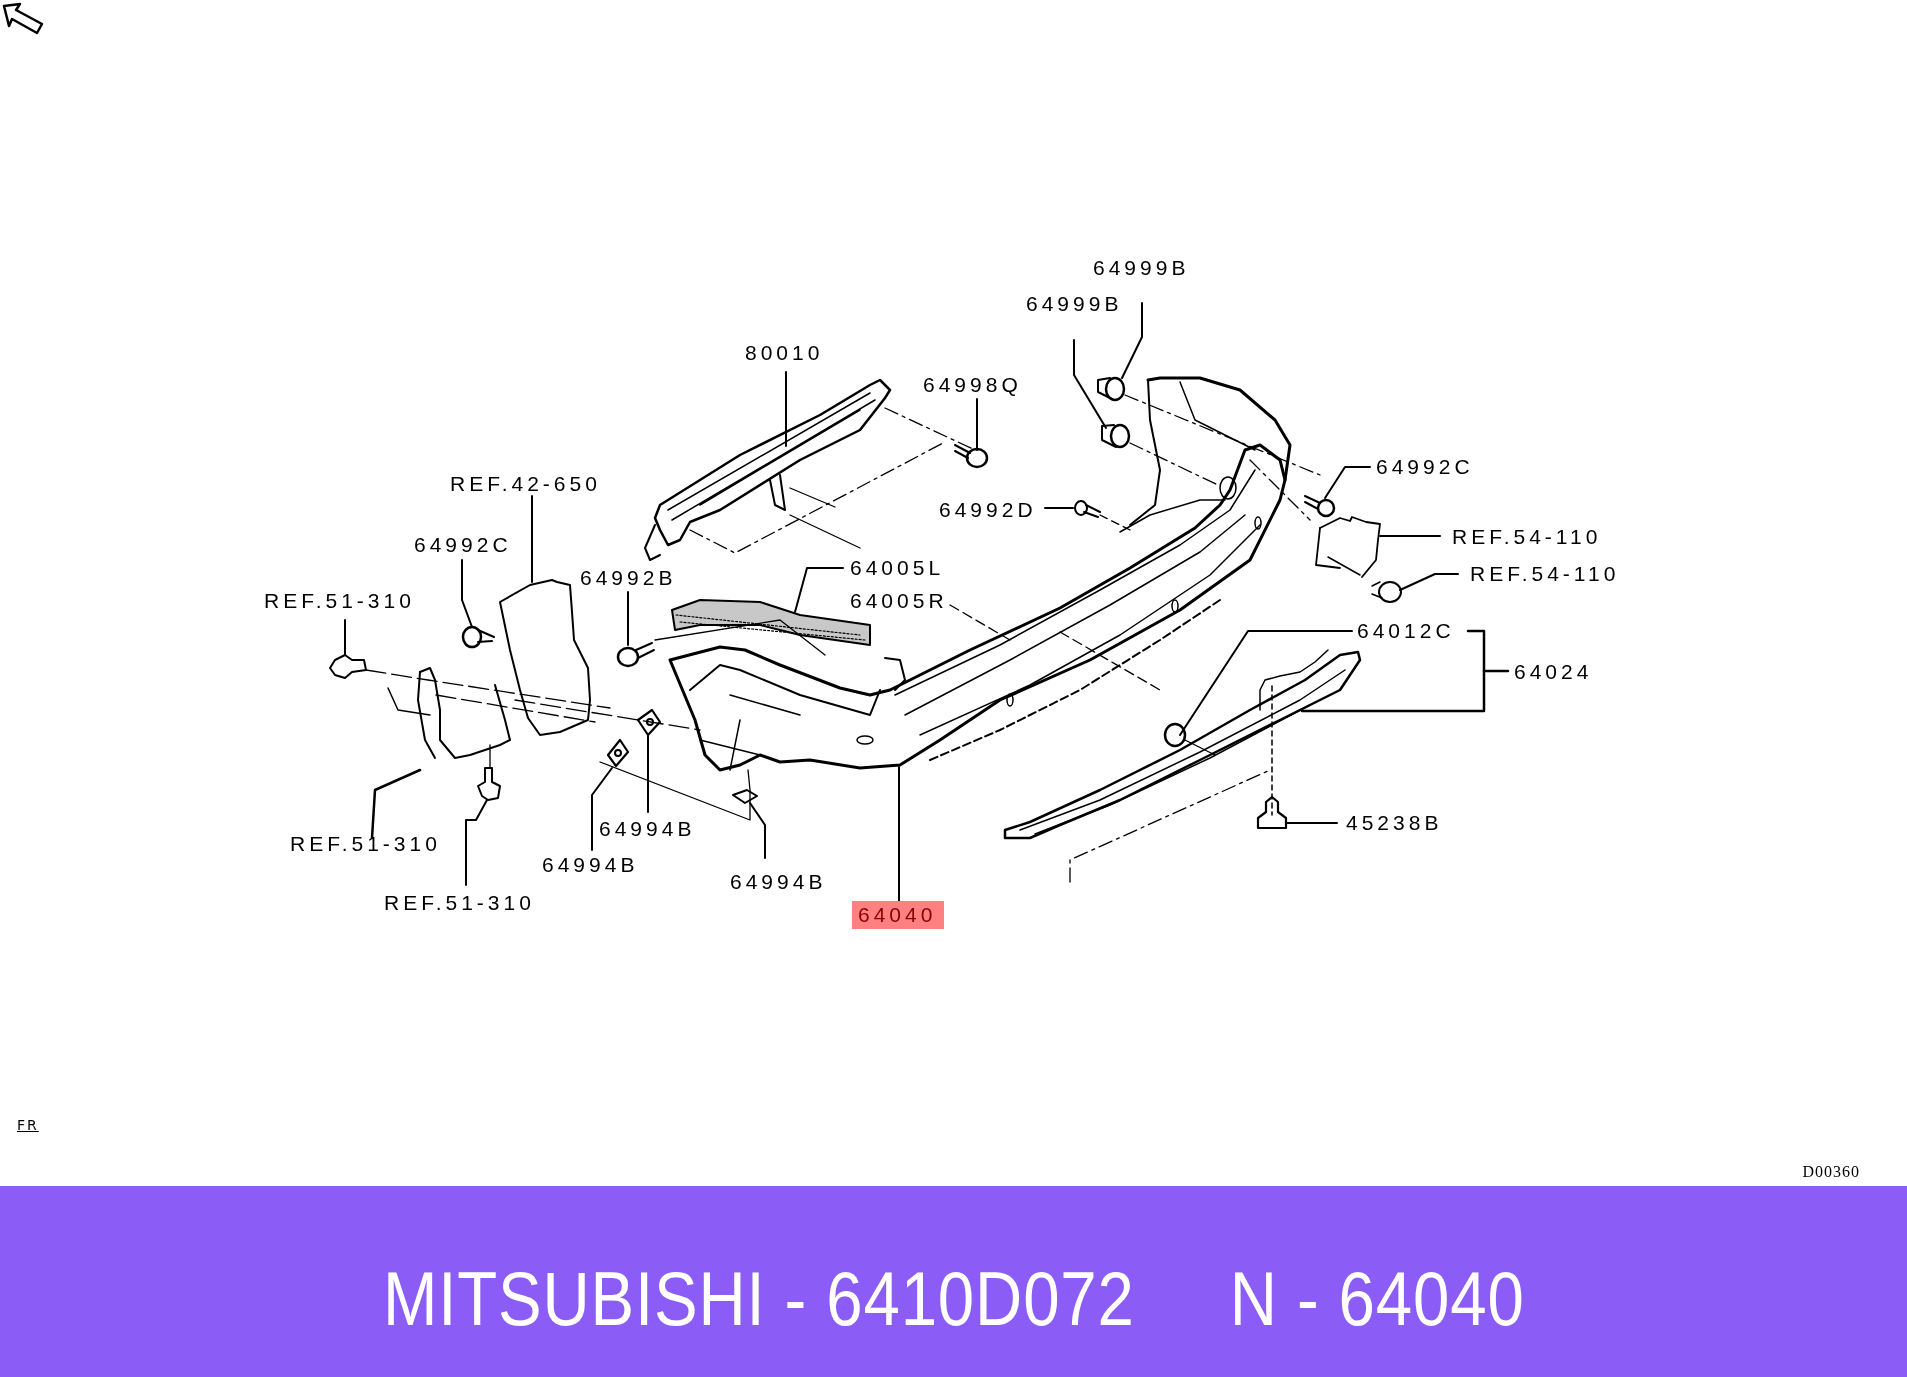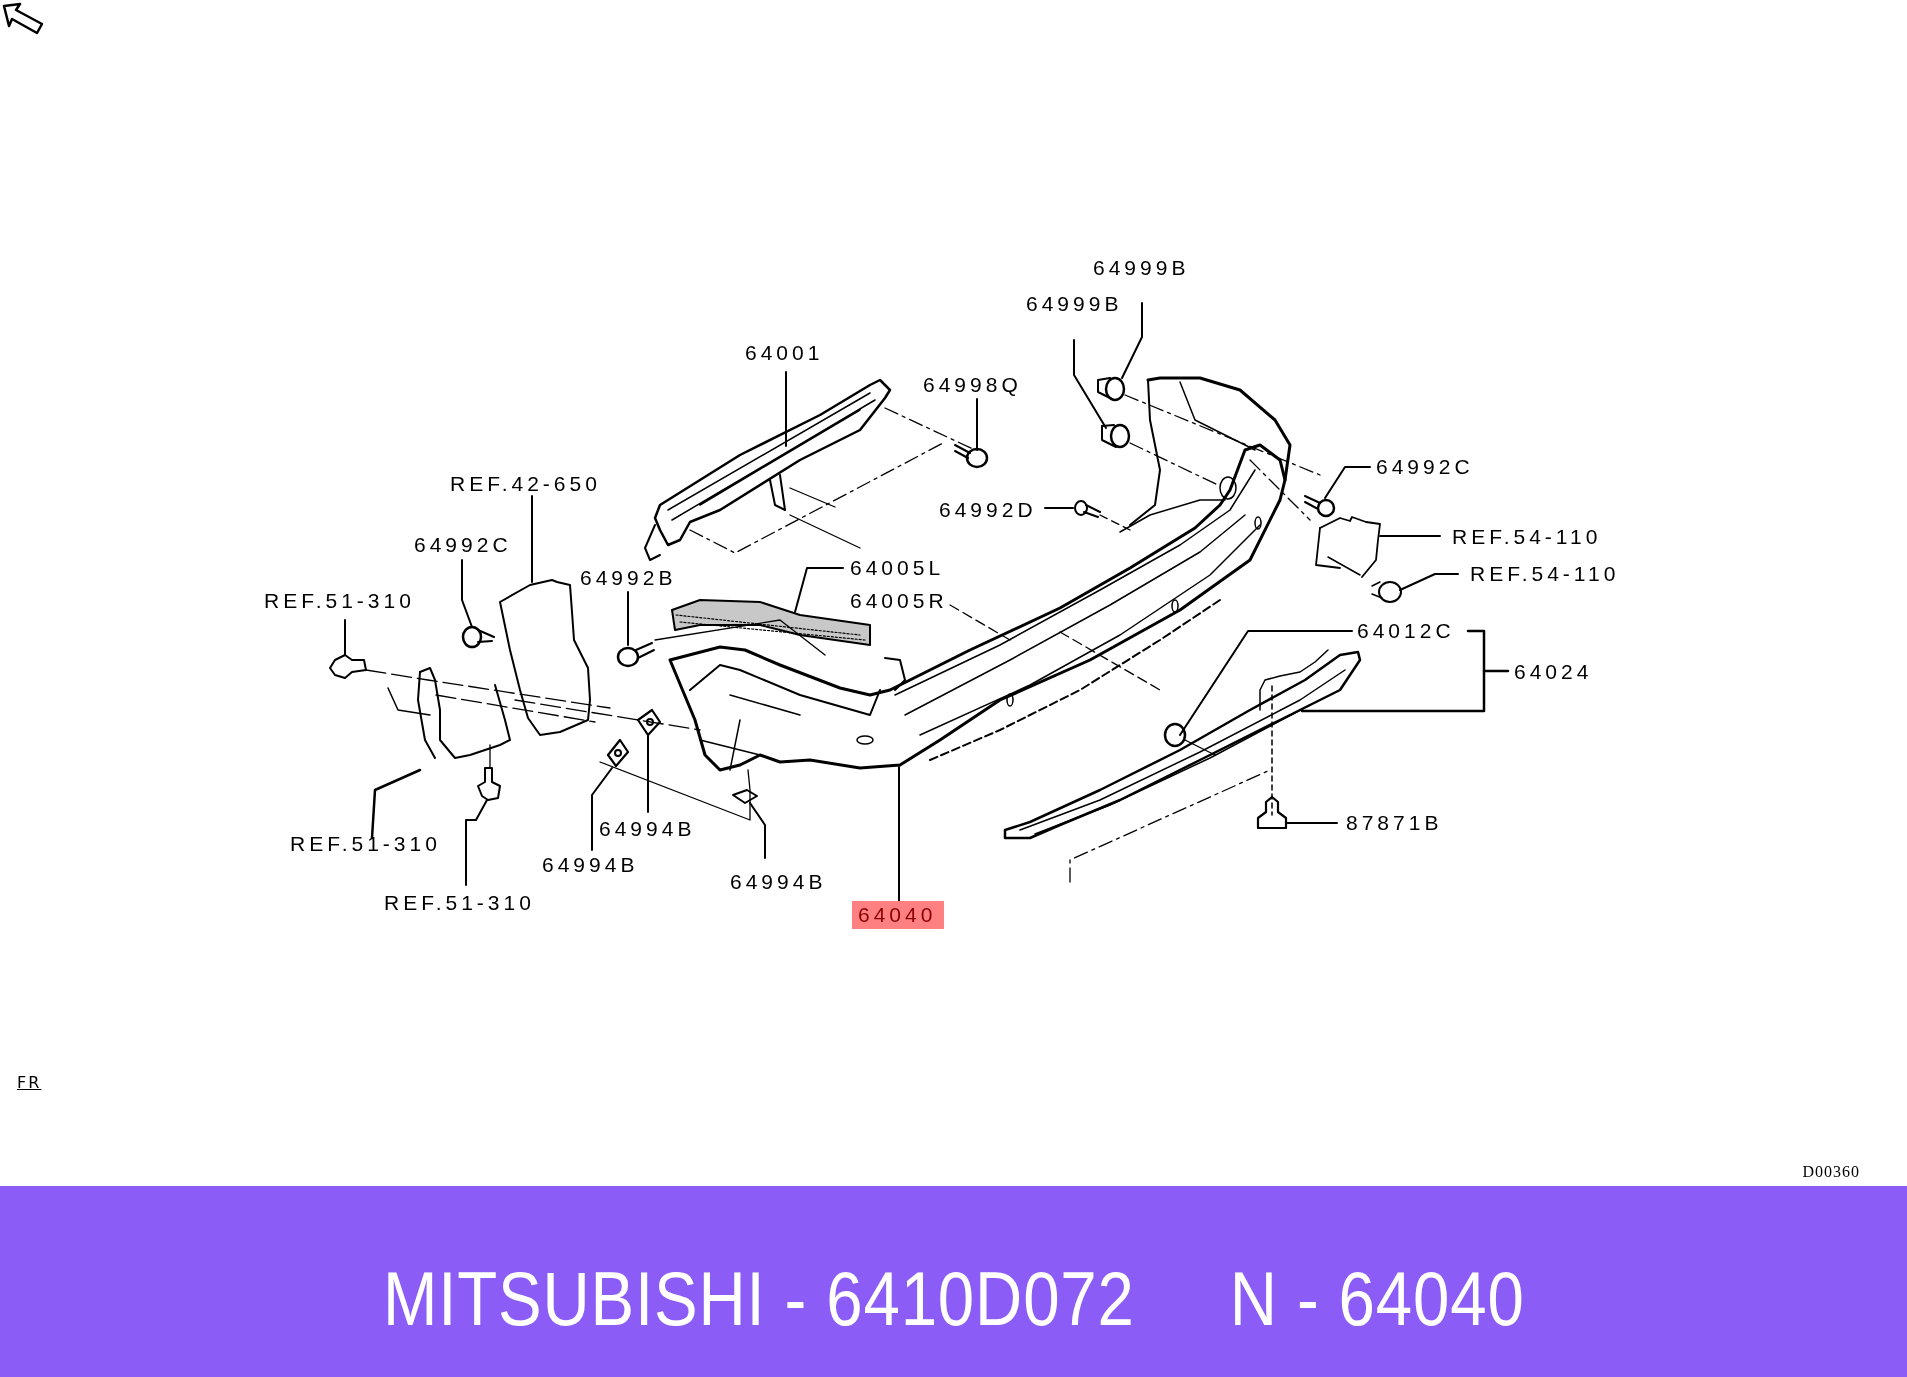--- a/index.html
+++ b/index.html
@@ -10,21 +10,21 @@
   }
   #diagram { position: absolute; left: 0; top: 0; width: 1907px; height: 1186px; }
   #diagram svg { position: absolute; left: 0; top: 0; }
   .callout {
     position: absolute; font-family: Liberation Sans, sans-serif; font-size: 21px;
     letter-spacing: 4px; color: #000; line-height: 24px; white-space: nowrap;
   }
   .callout.highlight {
     background: #ff8080; color: #8b0000; padding: 2px 8px 2px 6px; text-align: right;
   }
-  .fr-label { position: absolute; left: 17px; top: 1073px; font-family: "DejaVu Sans", sans-serif; font-size: 16px; letter-spacing: 2px; text-decoration: underline; }
+  .fr-label { position: absolute; left: 17px; top: 1117px; font-family: "DejaVu Sans", sans-serif; font-size: 14px; letter-spacing: 2px; text-decoration: underline; }
   .fr-arrow { position: absolute; left: 12px; top: 1136px; }
   .drawing-id { position: absolute; right: 47px; top: 1163px; font-family: Liberation Serif, serif; font-size: 16px; letter-spacing: 1px; }
   .footer {
     position: absolute; left: 0; top: 1186px; width: 1907px; height: 218px;
     background: #8b5cf6; display: flex; align-items: center; justify-content: center; text-align: center;
   }
   .footer-text {
     color: #ffffff; font-family: "Liberation Sans", sans-serif; font-size: 76px;
     letter-spacing: 1px; white-space: pre; transform: scaleX(0.86); margin-top: 6px;
   }
@@ -182,35 +182,35 @@
       <path d="M733 795 L747 790 L757 796 L745 803 Z" stroke-width="2"></path>
     </g>
     <path d="M648 735 L648 812"></path>
     <path d="M612 768 L592 795 L592 850"></path>
     <path d="M750 803 L765 825 L765 858"></path>
     <path d="M600 762 L750 820 L750 790 L748 770" stroke-width="1.3"></path>
   </svg>
 
   <span class="callout" style="left:1093px;top:256px">64999B</span>
   <span class="callout" style="left:1026px;top:292px">64999B</span>
-  <span class="callout" style="left:745px;top:341px">64001</span>
+  <span class="callout" style="left:745px;top:341px">80010</span>
   <span class="callout" style="left:923px;top:373px">64998Q</span>
   <span class="callout" style="left:450px;top:472px">REF.42-650</span>
   <span class="callout" style="left:1376px;top:455px">64992C</span>
   <span class="callout" style="left:939px;top:498px">64992D</span>
   <span class="callout" style="left:1452px;top:525px">REF.54-110</span>
   <span class="callout" style="left:1470px;top:562px">REF.54-110</span>
   <span class="callout" style="left:414px;top:533px">64992C</span>
   <span class="callout" style="left:580px;top:566px">64992B</span>
   <span class="callout" style="left:850px;top:556px">64005L</span>
   <span class="callout" style="left:850px;top:589px">64005R</span>
   <span class="callout" style="left:264px;top:589px">REF.51-310</span>
   <span class="callout" style="left:1357px;top:619px">64012C</span>
   <span class="callout" style="left:1514px;top:660px">64024</span>
-  <span class="callout" style="left:1346px;top:811px">87871B</span>
+  <span class="callout" style="left:1346px;top:811px">45238B</span>
   <span class="callout" style="left:290px;top:832px">REF.51-310</span>
   <span class="callout" style="left:599px;top:817px">64994B</span>
   <span class="callout" style="left:542px;top:853px">64994B</span>
   <span class="callout" style="left:730px;top:870px">64994B</span>
   <span class="callout" style="left:384px;top:891px">REF.51-310</span>
 
   <span class="callout highlight" style="left:852px;top:901px">64040</span>
 
   <span class="fr-label">FR</span>
   <svg class="fr-arrow" width="44" height="36" viewBox="0 0 44 36">

